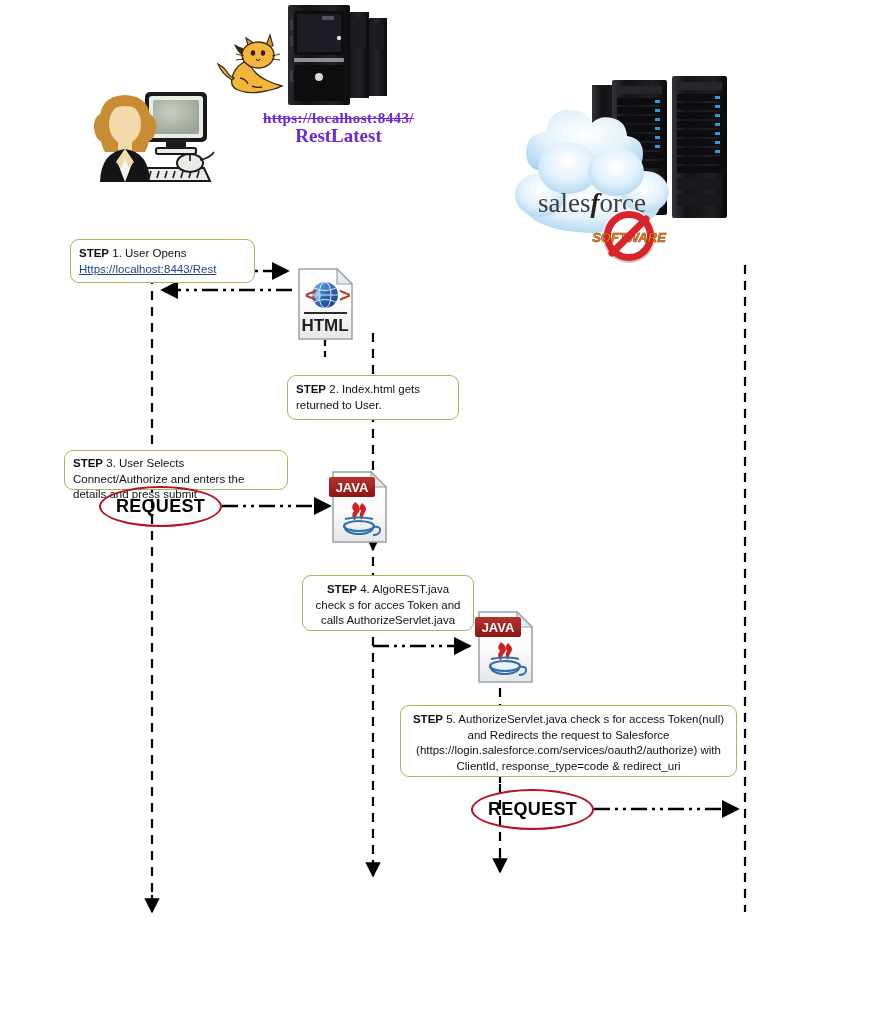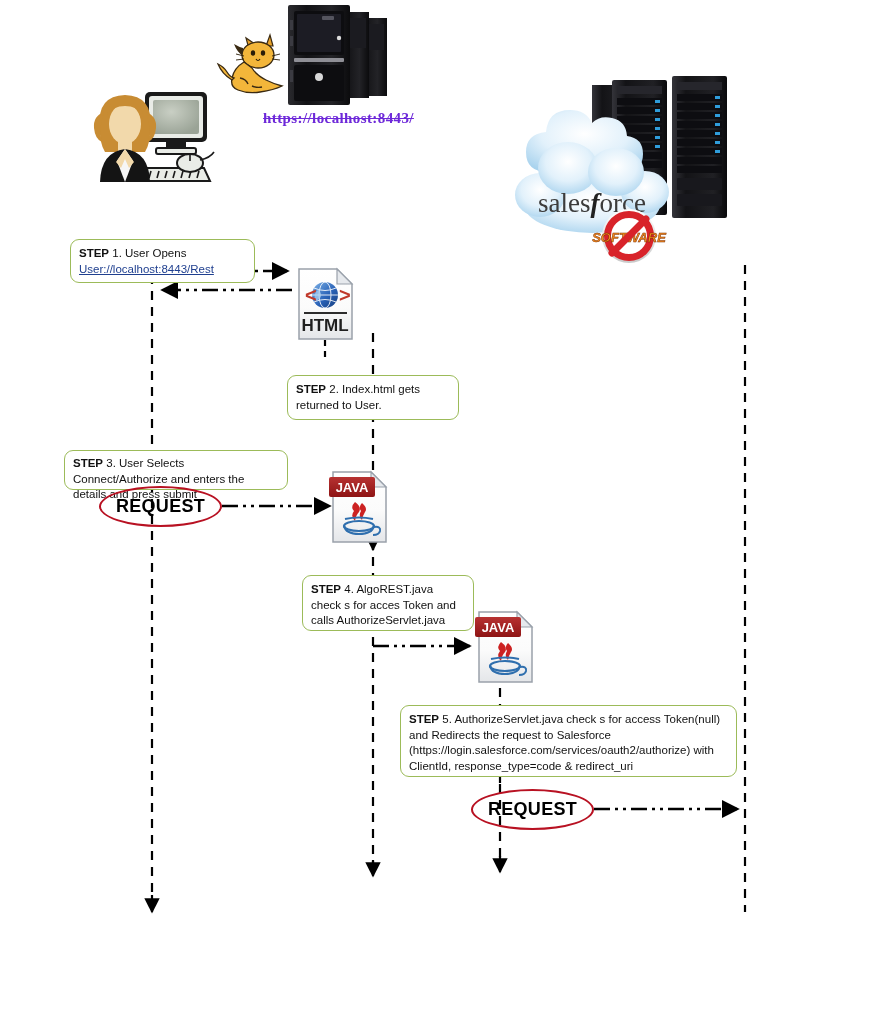--- a/index.html
+++ b/index.html
@@ -33,21 +33,21 @@
     color: #111111;
     line-height: 1.35;
     padding: 6px 8px;
     margin-top: 16px;
   }
   .callout .lbl { font-weight: bold; }
   .callout a {
     color: #1f3f8f;
     text-decoration: underline;
   }
-  .c-center { }
+  .c-center { text-align: center; }
 
   
   .req-ellipse {
     position: absolute;
     border: 2.2px solid #b81122;
     border-radius: 50%;
     background: transparent;
     display: flex;
     align-items: center;
     justify-content: center;
@@ -375,25 +375,26 @@
     <ellipse cx="28" cy="56" rx="15" ry="5" fill="none" stroke="#2f6fae" stroke-width="2.2"></ellipse>
     <path d="M13 56 q2 8 15 8 q13 0 15 -8" fill="none" stroke="#2f6fae" stroke-width="2.2"></path>
     <path d="M43 57 q7 -1 6 4 q-1 4 -7 4" fill="none" stroke="#2f6fae" stroke-width="2"></path>
     <path d="M14 49 q14 -3 28 0" fill="none" stroke="#2f6fae" stroke-width="2"></path>
   </g>
 
 </svg>
 
 <div id="url-caption" style="left:236px; top:110px; width:205px;">
   <span class="u1">https://localhost:8443/</span>
+  <span class="u2">RestLatest</span>
 </div>
 
 <div class="callout" style="left:70px; top:223px; width:185px; height:44px;">
   <span class="lbl">STEP</span><span> 1. User Opens</span><br>
-  <a href="#">User://localhost:8443/Rest</a>
+  <a href="#">Https://localhost:8443/Rest</a>
 </div>
 
 <div class="callout" style="left:287px; top:359px; width:172px; height:45px;">
   <span class="lbl">STEP</span><span> 2. Index.html gets returned to User.</span>
 </div>
 
 <div class="callout" style="left:64px; top:434px; width:224px; height:40px; padding:5px 8px;">
   <span class="lbl">STEP</span><span> 3. User Selects  Connect/Authorize and enters the details and press submit</span>
 </div>
 

